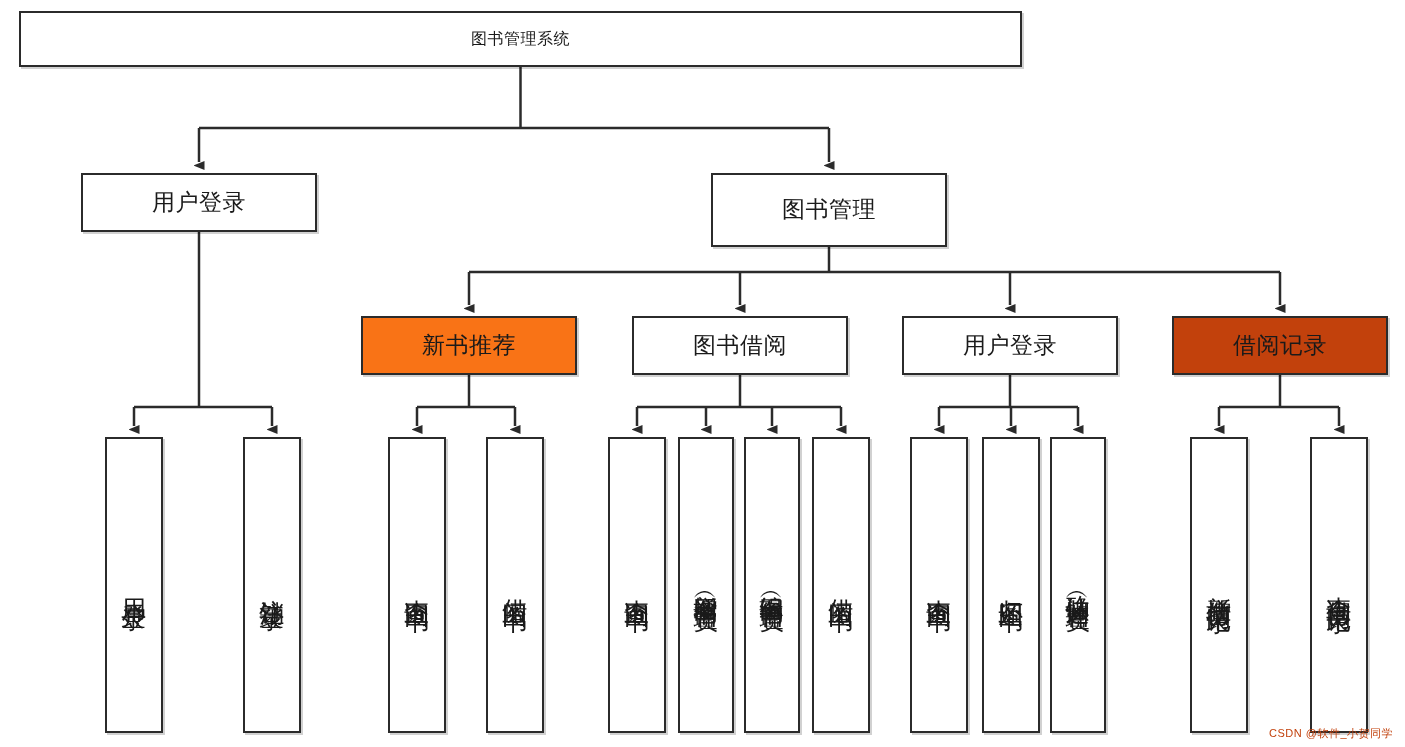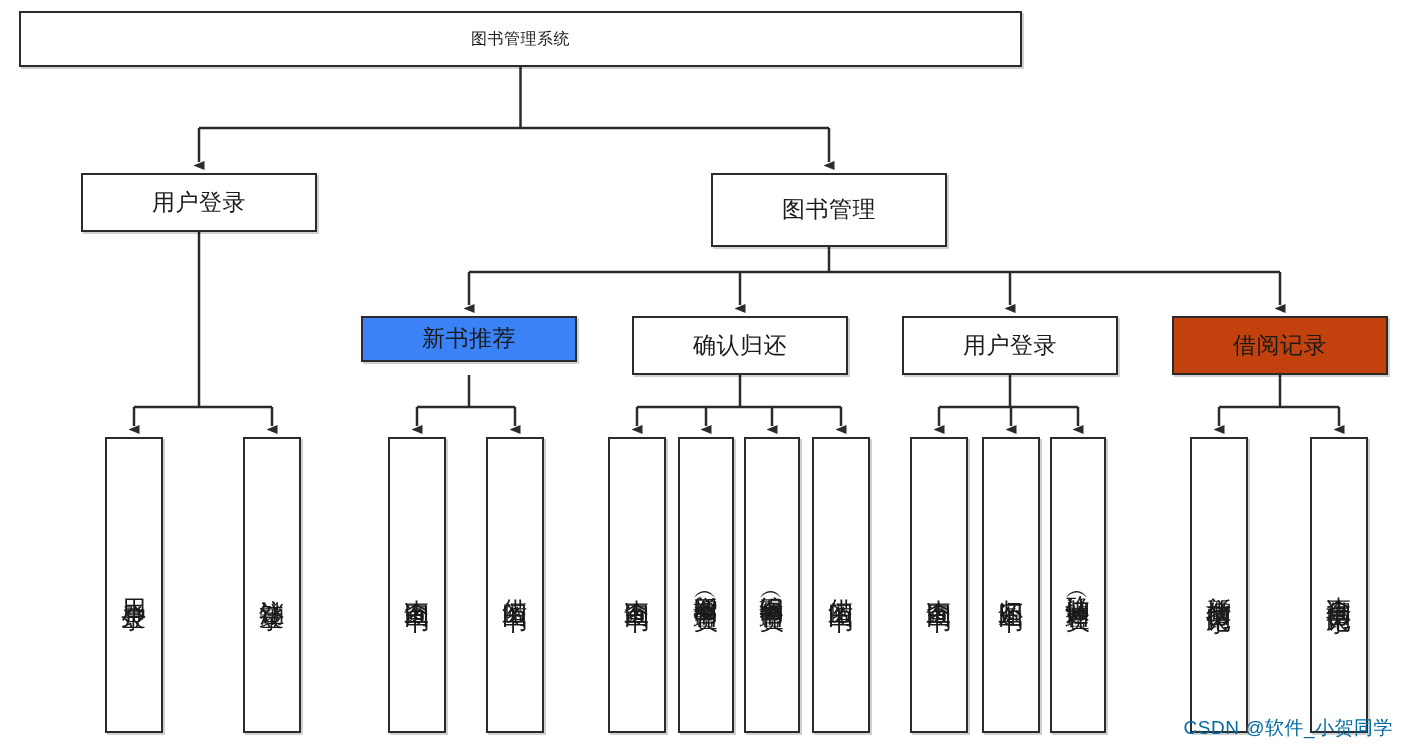--- a/index.html
+++ b/index.html
@@ -65,22 +65,22 @@
     white-space: nowrap;
   }
   .node.vert.narrow .node-label {
     font-size: 24px;
     letter-spacing: 2px;
   }
   #watermark {
     position: absolute;
     right: 12px;
     bottom: 6px;
-    font-size: 19px;
-    color: #0369a1;
+    font-size: 11px;
+    color: #c2410c;
     letter-spacing: 0.5px;
     white-space: nowrap;
     user-select: none;
     margin-top: 20px;
   }
 </style>
 </head>
 <body>
 
 <div id="canvas">
@@ -131,25 +131,25 @@
   <div id="nodes">
       <div class="node horiz root" style="left: 19px; top: 11px; width: 1003px; height: 56px; border-color: rgb(43, 43, 43); background: rgb(255, 255, 255); color: rgb(26, 26, 26);">
         <span class="node-label">图书管理系统</span>
       </div>
       <div class="node horiz" style="left: 81px; top: 173px; width: 236px; height: 59px; border-color: rgb(43, 43, 43); background: rgb(255, 255, 255); color: rgb(26, 26, 26);">
         <span class="node-label">用户登录</span>
       </div>
       <div class="node horiz" style="left: 711px; top: 173px; width: 236px; height: 74px; border-color: rgb(43, 43, 43); background: rgb(255, 255, 255); color: rgb(26, 26, 26);">
         <span class="node-label">图书管理</span>
       </div>
-      <div class="node horiz" style="left: 361px; top: 316px; width: 216px; height: 46px; border-color: rgb(43, 43, 43); background: #3b82f6; color: rgb(26, 26, 26);">
+      <div class="node horiz" style="left: 361px; top: 316px; width: 216px; height: 59px; border-color: rgb(43, 43, 43); background: #f97316; color: rgb(26, 26, 26);">
         <span class="node-label">新书推荐</span>
       </div>
       <div class="node horiz" style="left: 632px; top: 316px; width: 216px; height: 59px; border-color: rgb(43, 43, 43); background: rgb(255, 255, 255); color: rgb(26, 26, 26);">
-        <span class="node-label">确认归还</span>
+        <span class="node-label">图书借阅</span>
       </div>
       <div class="node horiz" style="left: 902px; top: 316px; width: 216px; height: 59px; border-color: rgb(43, 43, 43); background: rgb(255, 255, 255); color: rgb(26, 26, 26);">
         <span class="node-label">用户登录</span>
       </div>
       <div class="node horiz" style="left: 1172px; top: 316px; width: 216px; height: 59px; border-color: rgb(43, 43, 43); background: #c2410c; color: rgb(26, 26, 26);">
         <span class="node-label">借阅记录</span>
       </div>
       <div class="node vert" style="left: 105px; top: 437px; width: 58px; height: 296px; border-color: rgb(43, 43, 43); background: rgb(255, 255, 255); color: rgb(26, 26, 26);">
         <span class="node-label">用户登录</span>
       </div>

